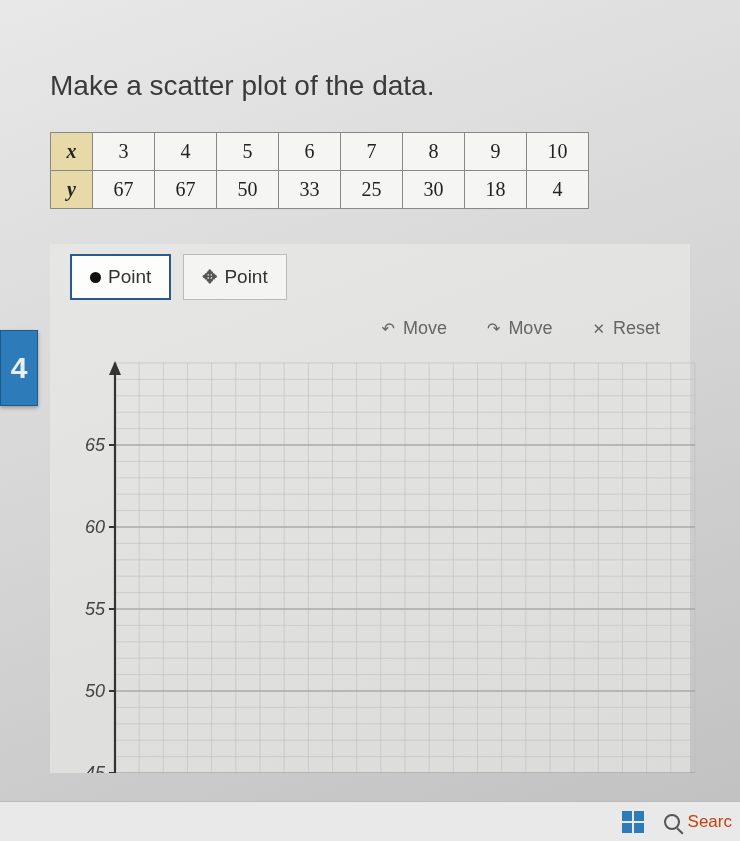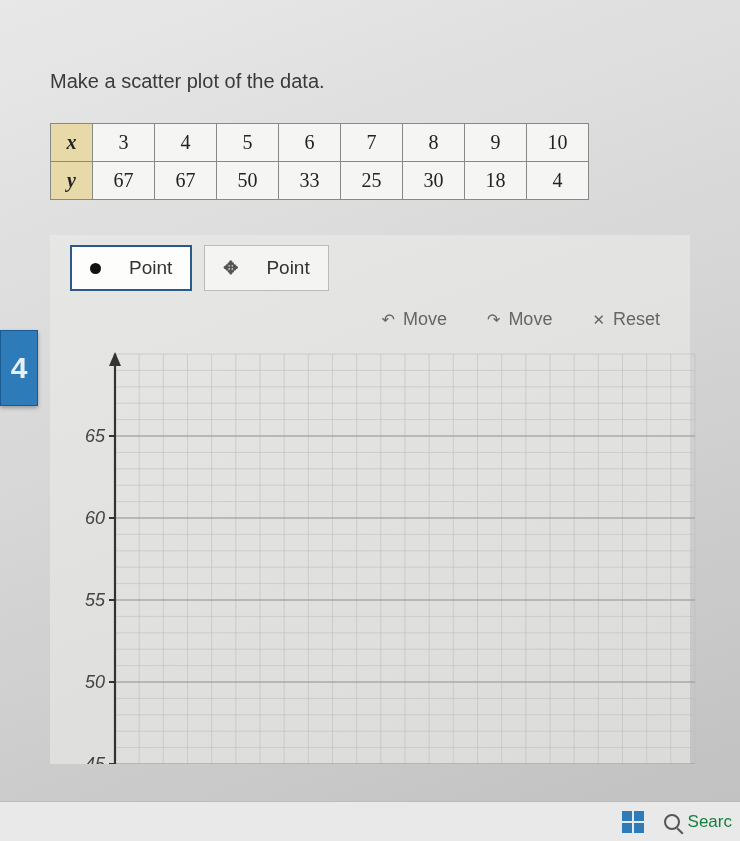--- a/index.html
+++ b/index.html
@@ -8,21 +8,21 @@
       background: linear-gradient(160deg, #e8e8e8 0%, #d5d5d5 50%, #c0c0c0 100%);
       width: 740px;
       height: 841px;
       position: relative;
       overflow: hidden;
     }
     .content {
       padding: 70px 30px 0 50px;
     }
     .instruction {
-      font-size: 20px;
+      font-size: 28px;
       color: #3a3a3a;
       margin-bottom: 30px;
     }
     .data-table {
       border-collapse: collapse;
       margin-bottom: 35px;
     }
     .data-table td, .data-table th {
       border: 1px solid #888;
       width: 62px;
@@ -47,21 +47,21 @@
     }
     .tool-row {
       display: flex;
       gap: 12px;
       margin-bottom: 18px;
       padding-left: 10px;
     }
     .tool-btn {
       display: flex;
       align-items: center;
-      gap: 28px;
+      gap: 7px;
       padding: 10px 18px;
       font-size: 19px;
       color: #333;
       background: #f4f4f2;
       border: 1px solid #bbb;
       cursor: pointer;
     }
     .tool-btn.active {
       border: 2px solid #2a5a8a;
       background: #fdfdfb;
@@ -130,21 +130,21 @@
       right: 0;
       height: 40px;
       background: #e9e9e9;
       border-top: 1px solid #bbb;
       display: flex;
       align-items: center;
       justify-content: flex-end;
       gap: 20px;
       padding-right: 8px;
       font-size: 17px;
-      color: #15803d;
+      color: #c2410c;
     }
     .win-icon {
       width: 22px;
       height: 22px;
       display: grid;
       grid-template-columns: 1fr 1fr;
       grid-template-rows: 1fr 1fr;
       gap: 2px;
     }
     .win-icon span { background: #2d7bb8; }

